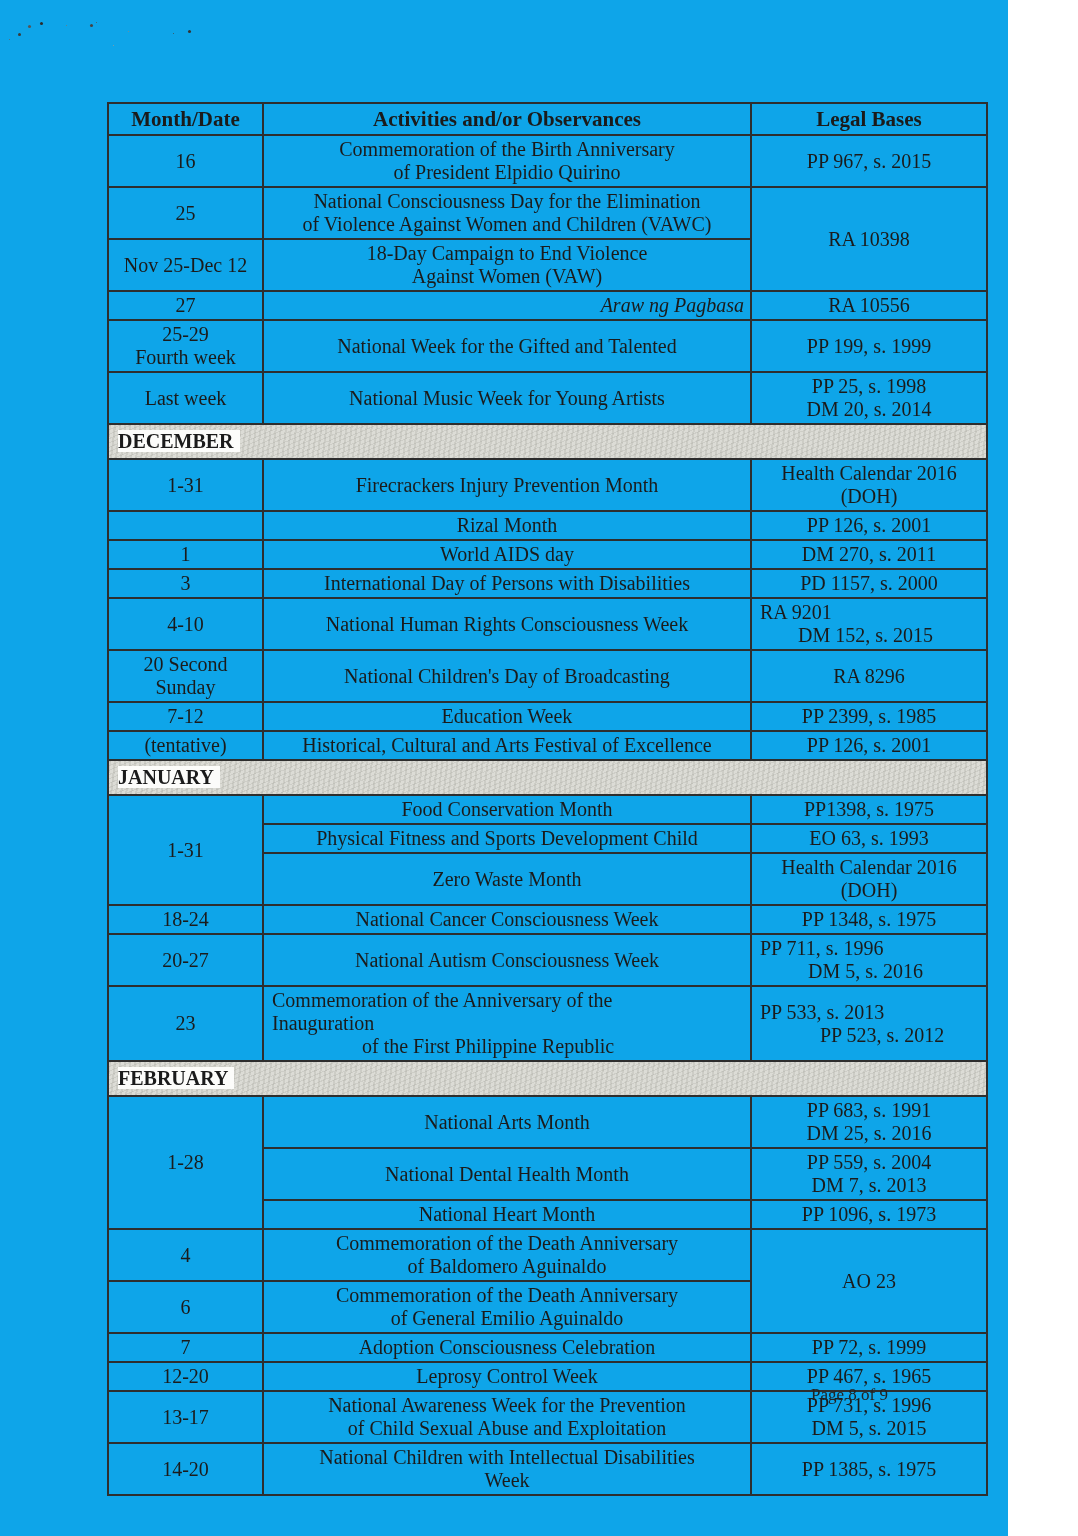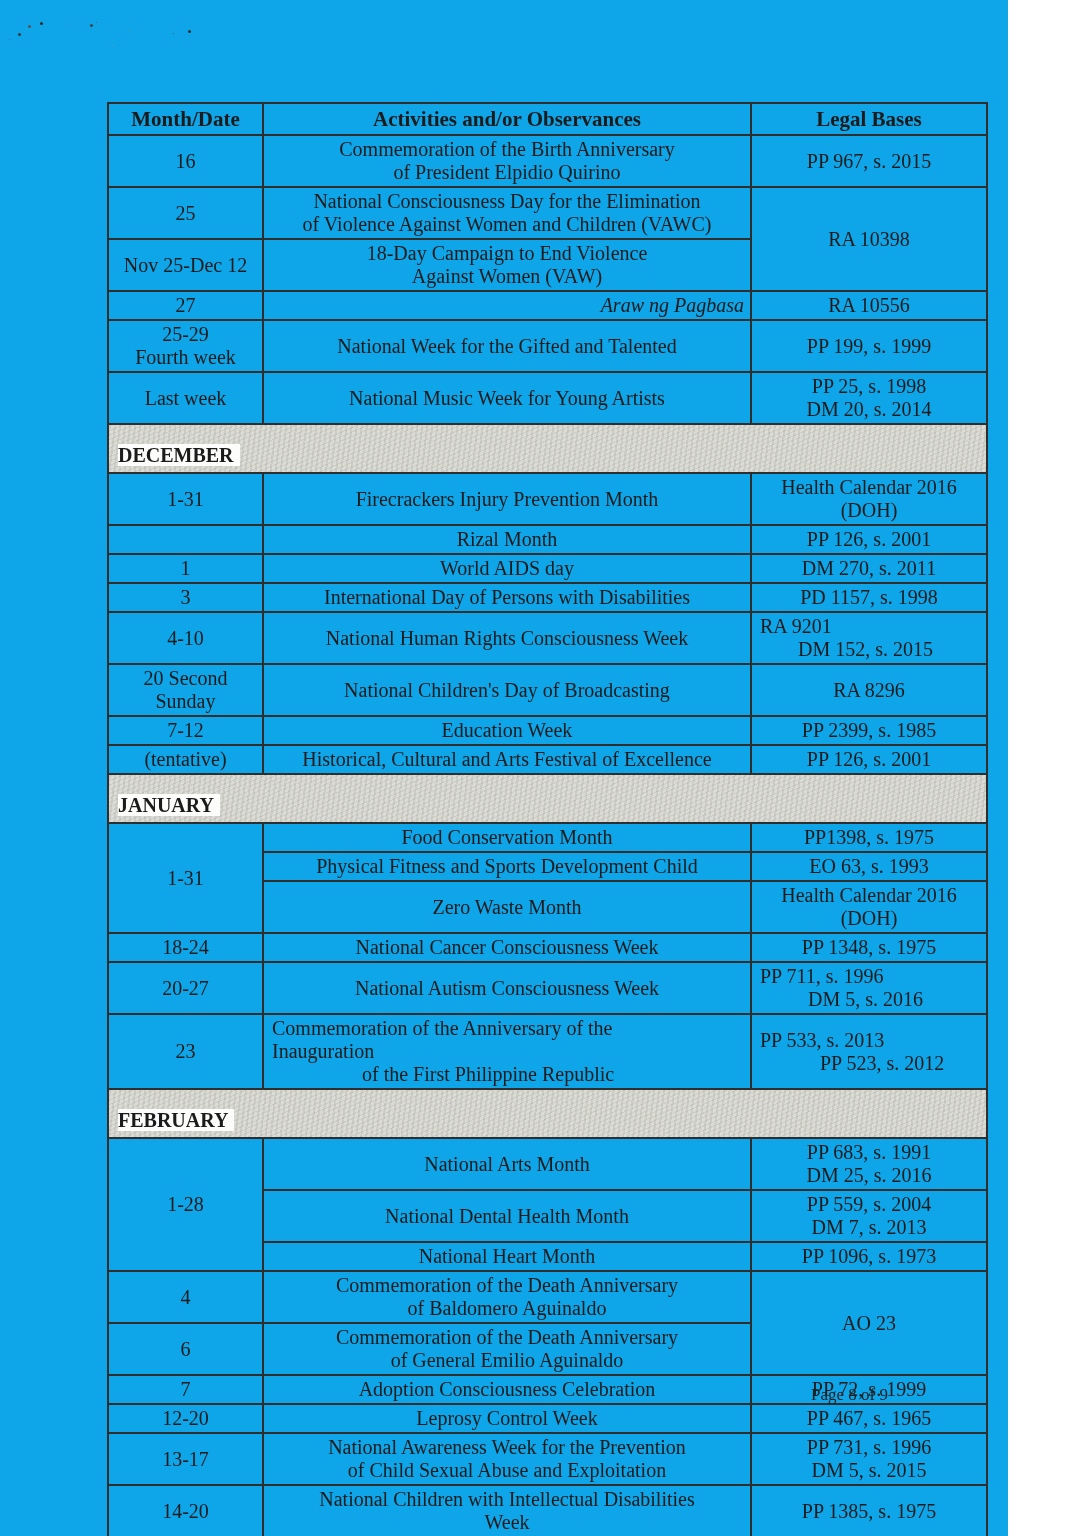--- a/index.html
+++ b/index.html
@@ -20,21 +20,21 @@
     position:absolute;left:107px;top:102px;width:879px;
     border-collapse:collapse;table-layout:fixed;
   }
   td,th{
     border:2px solid #2e2e2e;vertical-align:middle;
     padding:2px 6px;font-size:20px;line-height:1.15;text-align:center;
     overflow:hidden;
   }
   th{font-size:21px;font-weight:bold;padding:3px 6px;}
   tr.section td{
-    text-align:left;font-weight:bold;font-size:20px;padding:19px 8px 5px 9px;
+    text-align:left;font-weight:bold;font-size:20px;padding:5px 8px 5px 9px;
     background:
       repeating-linear-gradient(97deg, rgba(150,150,142,.22) 0 2px, rgba(0,0,0,0) 2px 5px),
       repeating-linear-gradient(-23deg, rgba(140,140,132,.18) 0 1px, rgba(0,0,0,0) 1px 4px),
       #dcdcd6;
     margin-top: 36px;
   }
   tr.section td .lbl{background:#fcfcfa;padding:0 6px 0 0;}
   td.al-left{text-align:left;padding-left:8px;}
   td .line{display:block;}
   td .italic{font-style:italic;text-align:right;}
@@ -174,21 +174,21 @@
           </td>
         </tr>
         <tr>
           <td>
             <span class="line">3</span>
           </td>
           <td>
             <span class="line">International Day of Persons with Disabilities</span>
           </td>
           <td>
-            <span class="line">PD 1157, s. 1998</span>
+            <span class="line">PD 1157, s. 2000</span>
           </td>
         </tr>
         <tr>
           <td>
             <span class="line">4-10</span>
           </td>
           <td>
             <span class="line">National Human Rights Consciousness Week</span>
           </td>
           <td class="al-left">

